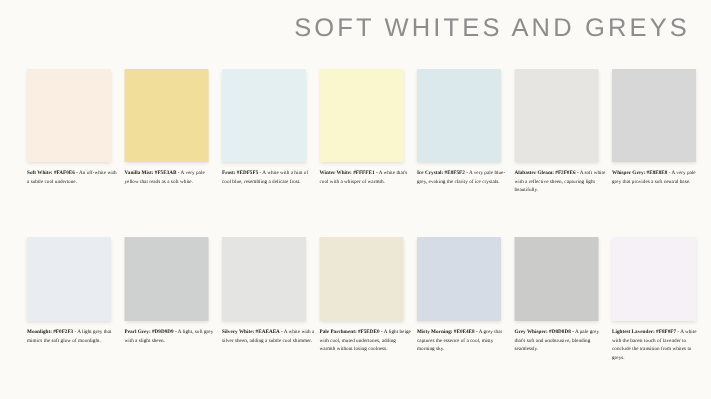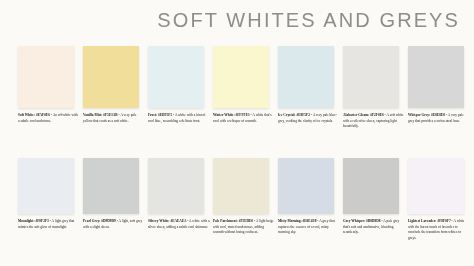--- a/index.html
+++ b/index.html
@@ -23,21 +23,21 @@
   #board-header {
     position: absolute;
     top: 9px;
     right: 14px;
     left: 0;
     text-align: right;
   }
   #board-title {
     display: inline-block;
     font-family: "Liberation Sans", sans-serif;
-    font-size: 20px;
+    font-size: 17px;
     letter-spacing: 2.1px;
     color: #8d8d8d;
     font-weight: 400;
     text-transform: uppercase;
     white-space: nowrap;
   }
   .swatch-row {
     position: absolute;
     left: 0;
     width: 474px;

